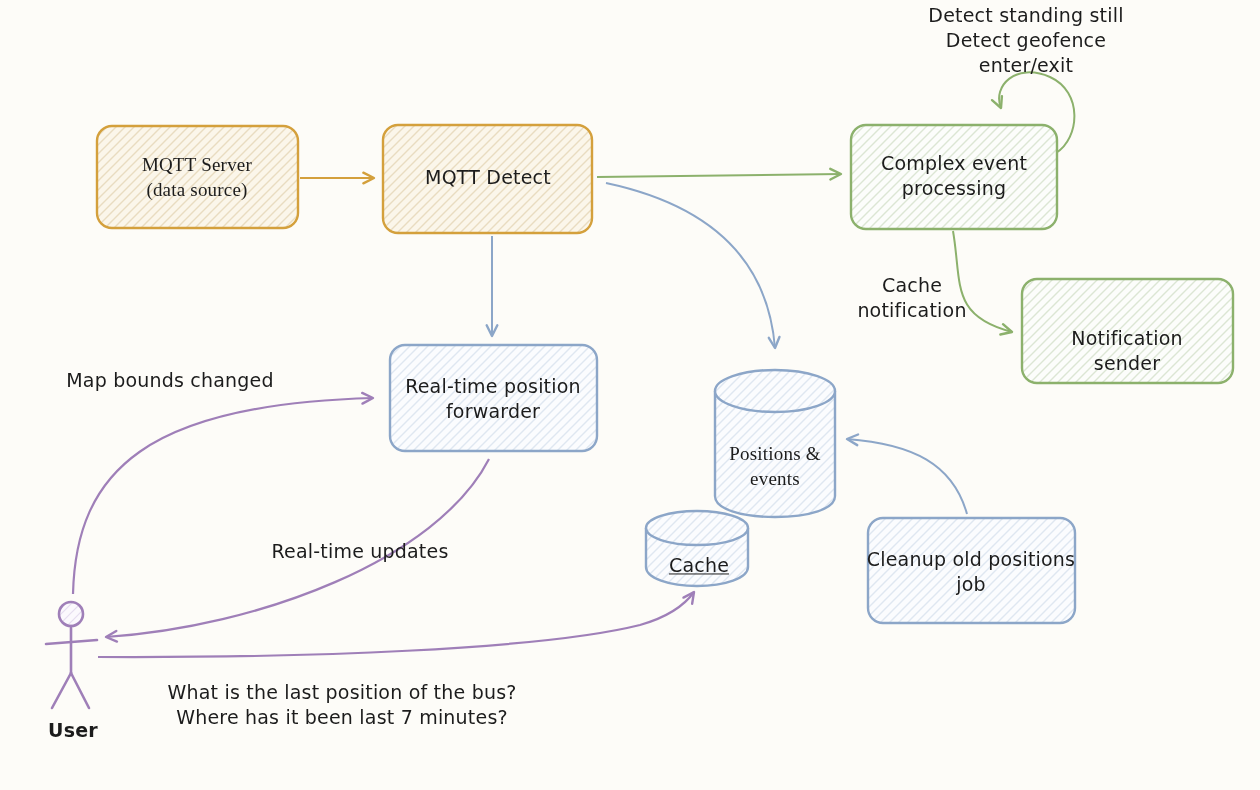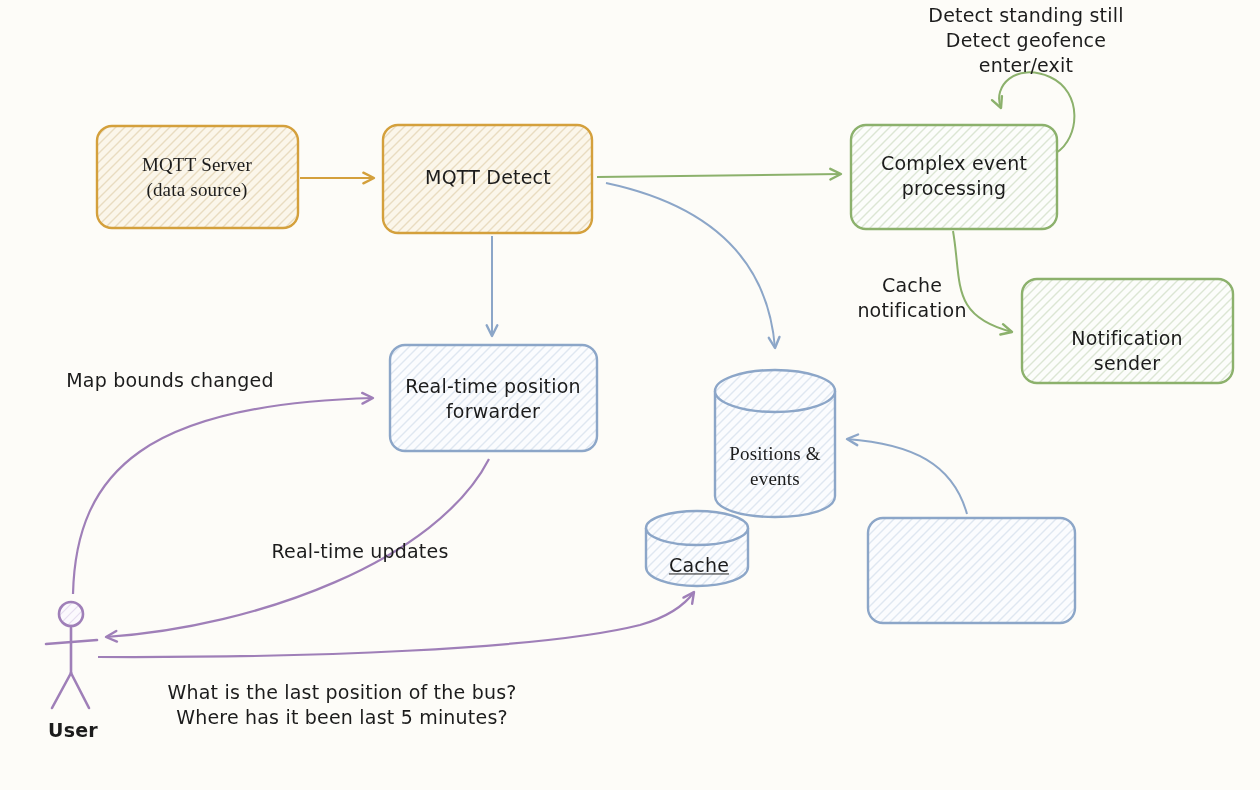--- a/index.html
+++ b/index.html
@@ -112,24 +112,26 @@
 (data source)</div>
 <div class="lbl" style="left:488px;top:178px;">MQTT Detect</div>
 <div class="lbl" style="left:954px;top:176px;">Complex event
 processing</div>
 <div class="lbl" style="left:1127px;top:324px;margin-top:27px;">Notification sender</div>
 <div class="lbl" style="left:493px;top:399px;">Real-time position
 forwarder</div>
 <div class="lbl" style="left:775px;top:466px;font-family:Liberation Serif, serif;">Positions &amp;
 events</div>
 <div class="lbl" style="left:699px;top:566px;text-decoration:underline;">Cache</div>
+<div class="lbl" style="left:971px;top:572px;">Cleanup old positions
+job</div>
 <div class="lbl" style="left:73px;top:731px;font-weight:bold;">User</div>
 
 <div class="lbl" style="left:1026px;top:41px;">Detect standing still
 Detect geofence enter/exit</div>
 <div class="lbl" style="left:912px;top:298px;">Cache
 notification</div>
 <div class="lbl" style="left:170px;top:381px;">Map bounds changed</div>
 <div class="lbl" style="left:360px;top:552px;">Real-time updates</div>
 <div class="lbl" style="left:342px;top:705px;">What is the last position of the bus?
-Where has it been last 5 minutes?</div>
+Where has it been last 7 minutes?</div>
 
 </div>
 
 </body></html>

